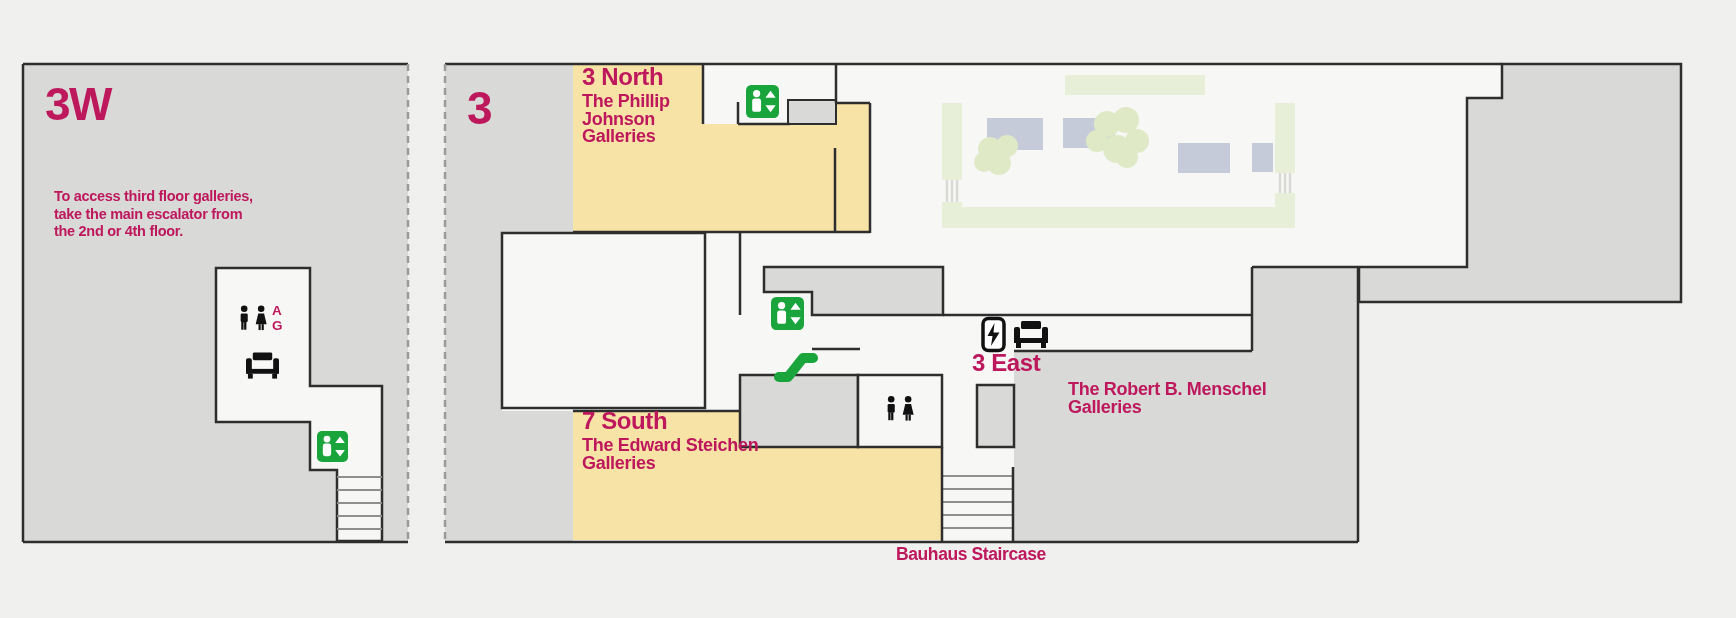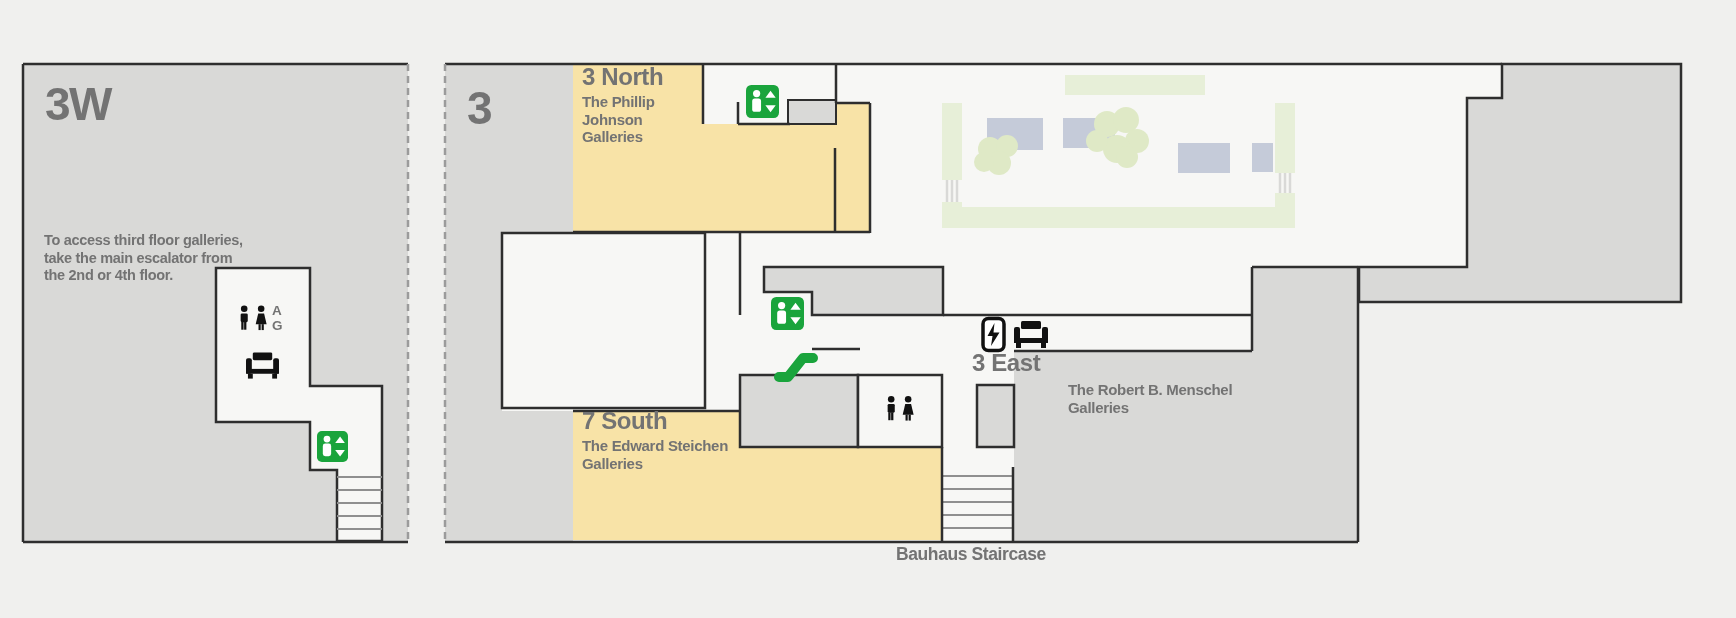--- a/index.html
+++ b/index.html
@@ -1,25 +1,25 @@
 <!DOCTYPE html>
 <html><head>
 <meta charset="utf-8">
 <style>
   html,body{margin:0;padding:0;background:#f0f0ee;}
   .stage{
     position:relative;width:1736px;height:618px;overflow:hidden;
     background:#f0f0ee;
-    font-family:"Liberation Sans",sans-serif;font-weight:700;color:#737373;
+    font-family:"Liberation Sans",sans-serif;font-weight:700;color:#be185d;
   }
   .stage svg.plan{position:absolute;left:0;top:0;}
   .t{position:absolute;white-space:pre-line;letter-spacing:-0.3px;}
   .big{font-size:46px;line-height:44px;letter-spacing:-1.5px;}
   .sec-title{font-size:24px;line-height:20px;letter-spacing:-0.4px;}
-  .sec-sub{font-size:15px;line-height:17.5px;}
+  .sec-sub{font-size:18px;line-height:17.5px;}
   .note{font-size:14.5px;line-height:17.5px;}
   .caption{font-size:17.5px;letter-spacing:-0.4px;}
   .letters{font-size:13.5px;line-height:15px;letter-spacing:0;}
   .icon{position:absolute;}
   .icon svg{display:block;width:100%;height:100%;}
 </style>
 </head>
 <body>
 
 <div class="stage">
@@ -93,21 +93,21 @@
              M943,315 H1252
              M1014,351 H1252 M1252,351 V267 M1252,267 H1358 M1358,267 V542
              M1013,467 V542 M942,447 V542
              M573,411 H740" stroke="#2e2e2e" stroke-width="2.5" fill="none"></path>
 
     <path d="M445,64 H1502 M445,542 H1358" stroke="#2e2e2e" stroke-width="2.5" fill="none"></path>
     <path d="M445,64 V542" stroke="#9b9b9b" stroke-width="2.5" stroke-dasharray="7 5" fill="none"></path>
   </svg>
 
   <div class="t big" style="left:45px;top:82px;">3W</div>
-  <div class="t note" style="left:44px;top:188px;margin-top:44px;">To access third floor galleries,
+  <div class="t note" style="left:54px;top:188px;">To access third floor galleries,
 take the main escalator from
 the 2nd or 4th floor.</div>
   <div class="t letters" style="left:272px;top:303px;">A
 G</div>
 
   <div class="t big" style="left:467px;top:86px;">3</div>
 
   <div class="t sec-title" style="left:582px;top:67px;">3 North</div>
   <div class="t sec-sub" style="left:582px;top:93px;">The Phillip
 Johnson

